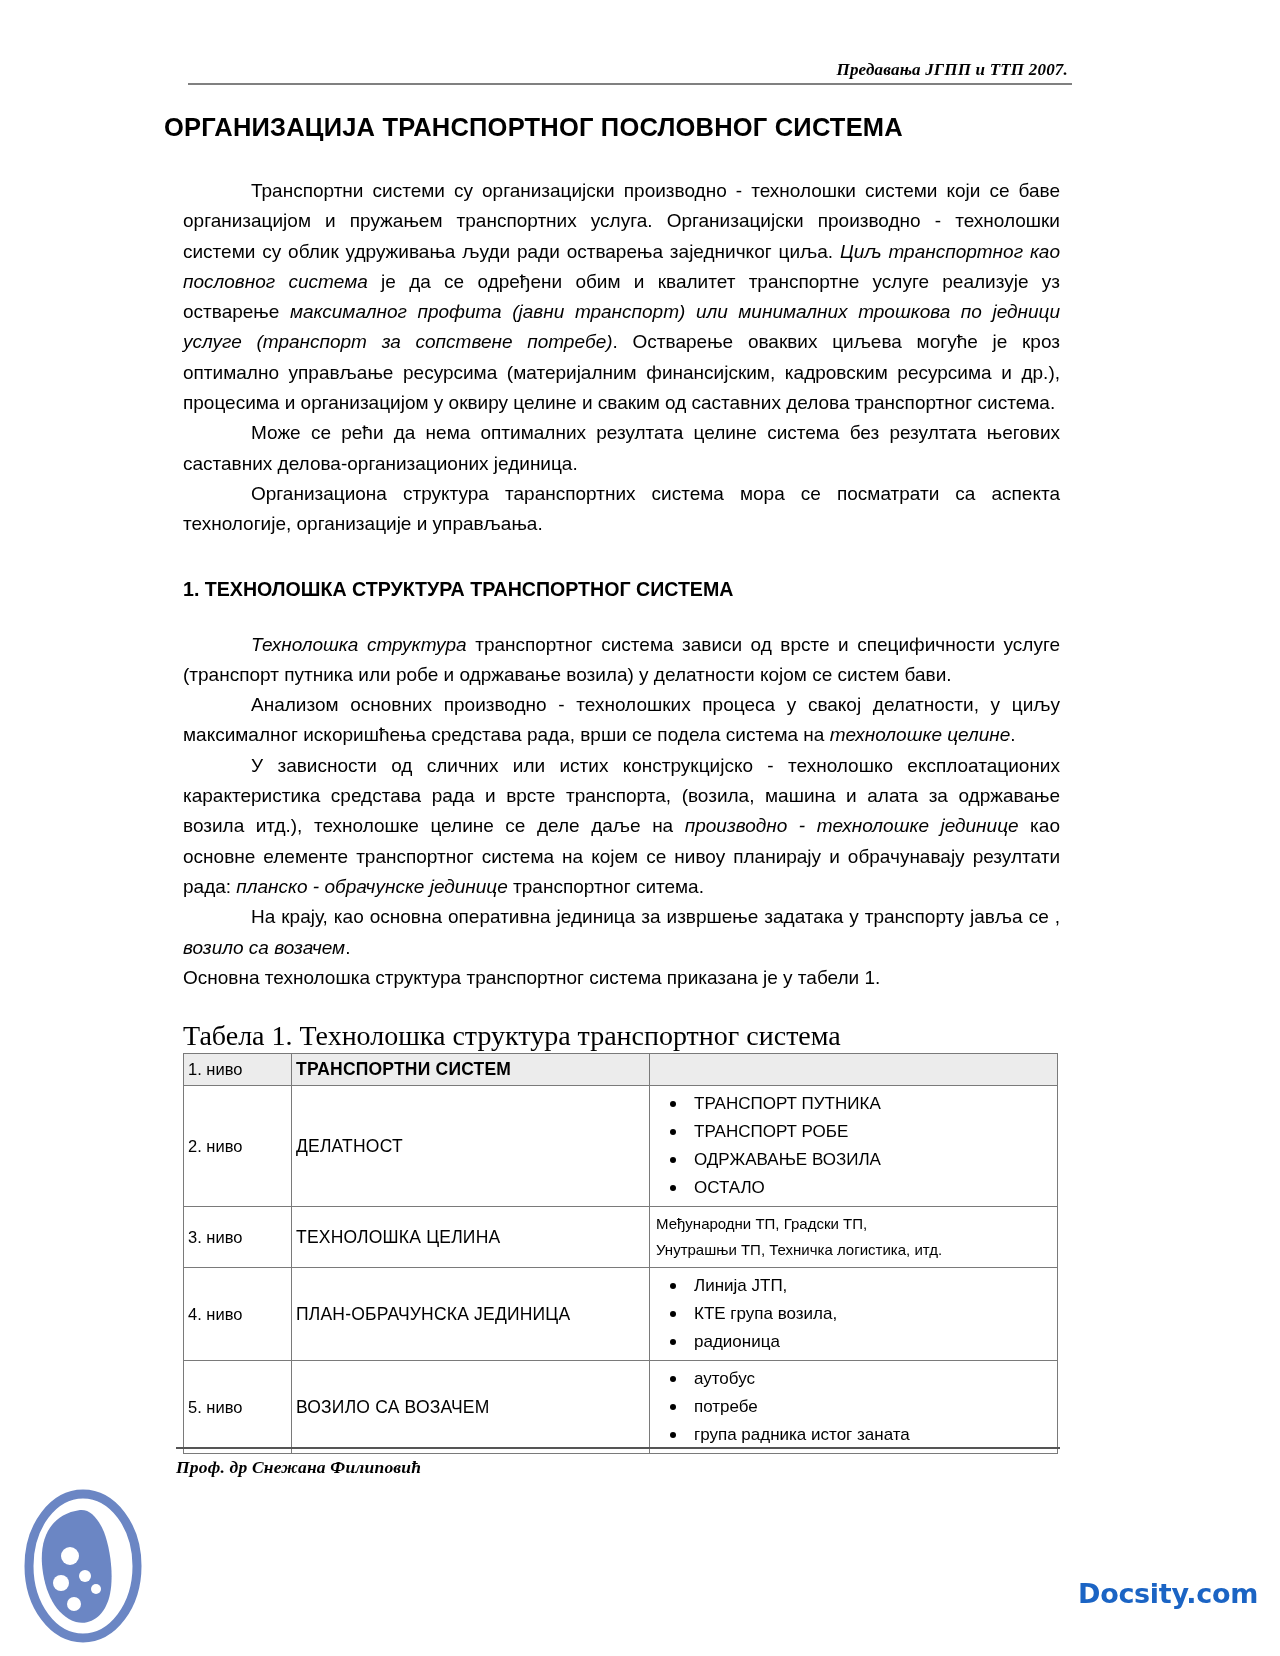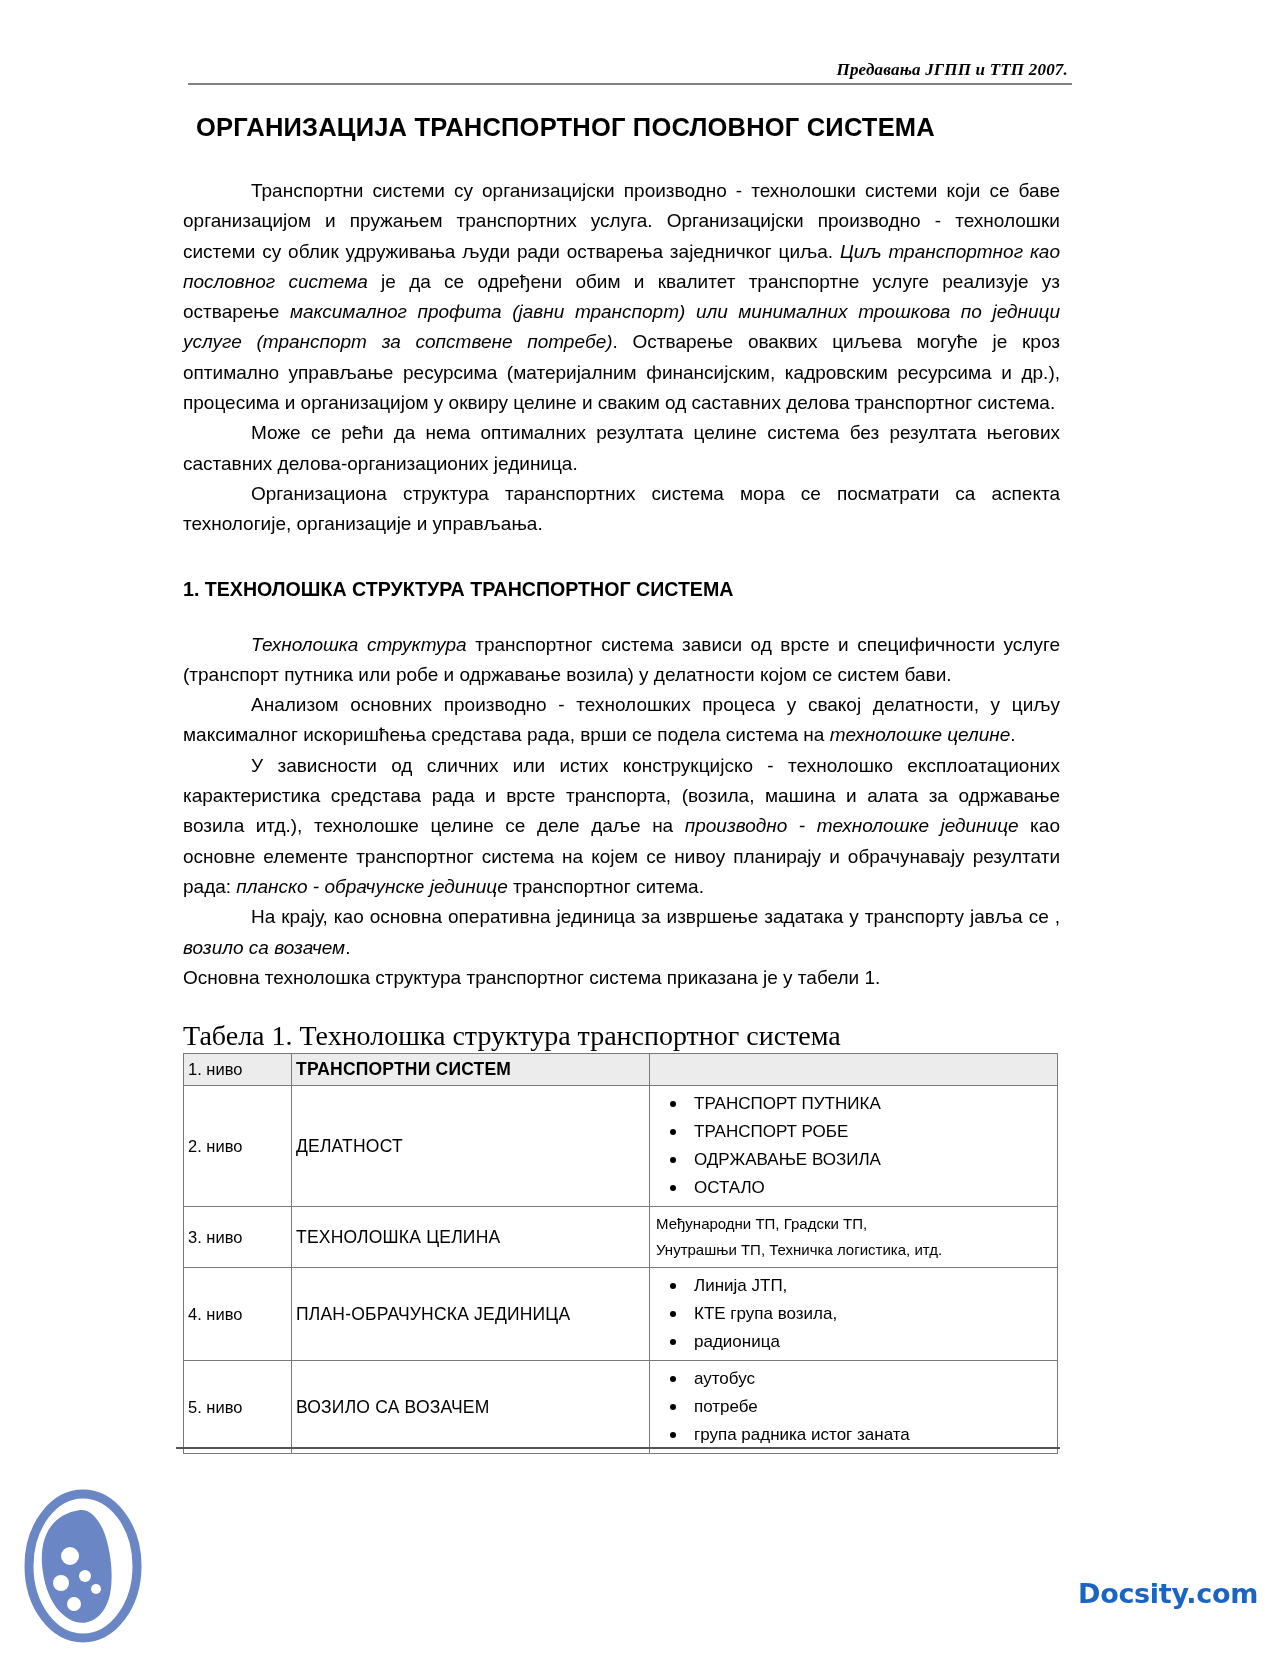--- a/index.html
+++ b/index.html
@@ -37,21 +37,21 @@
   .header-rule {
     margin-top: 3px;
     height: 2px;
     background: #808080;
     width: 100%;
   }
 
   
   .doc-title {
     position: absolute;
-    left: 196px;
+    left: 164px;
     top: 113px;
     font-size: 25.5px;
     font-weight: bold;
     letter-spacing: 0.2px;
     white-space: nowrap;
   }
 
   
   .body-area {
     position: absolute;
@@ -284,20 +284,21 @@
               <li>група радника истог заната</li>
             </ul>
           </td>
         </tr>
       </tbody>
     </table>
   </div>
 
   <div class="footer">
     <div class="footer-rule"></div>
+    <div class="footer-text">Проф. др Снежана Филиповић</div>
   </div>
 
   <div class="docsity-logo">
     <svg viewBox="0 0 130 156" width="130" height="156" aria-hidden="true">
       <ellipse cx="65" cy="78" rx="54" ry="72" fill="none" stroke="#6b86c4" stroke-width="9"></ellipse>
       <path d="M62 22
                C 34 26, 22 48, 24 76
                C 26 104, 38 128, 58 134
                C 74 138, 88 126, 92 106
                C 96 86, 92 60, 86 44

